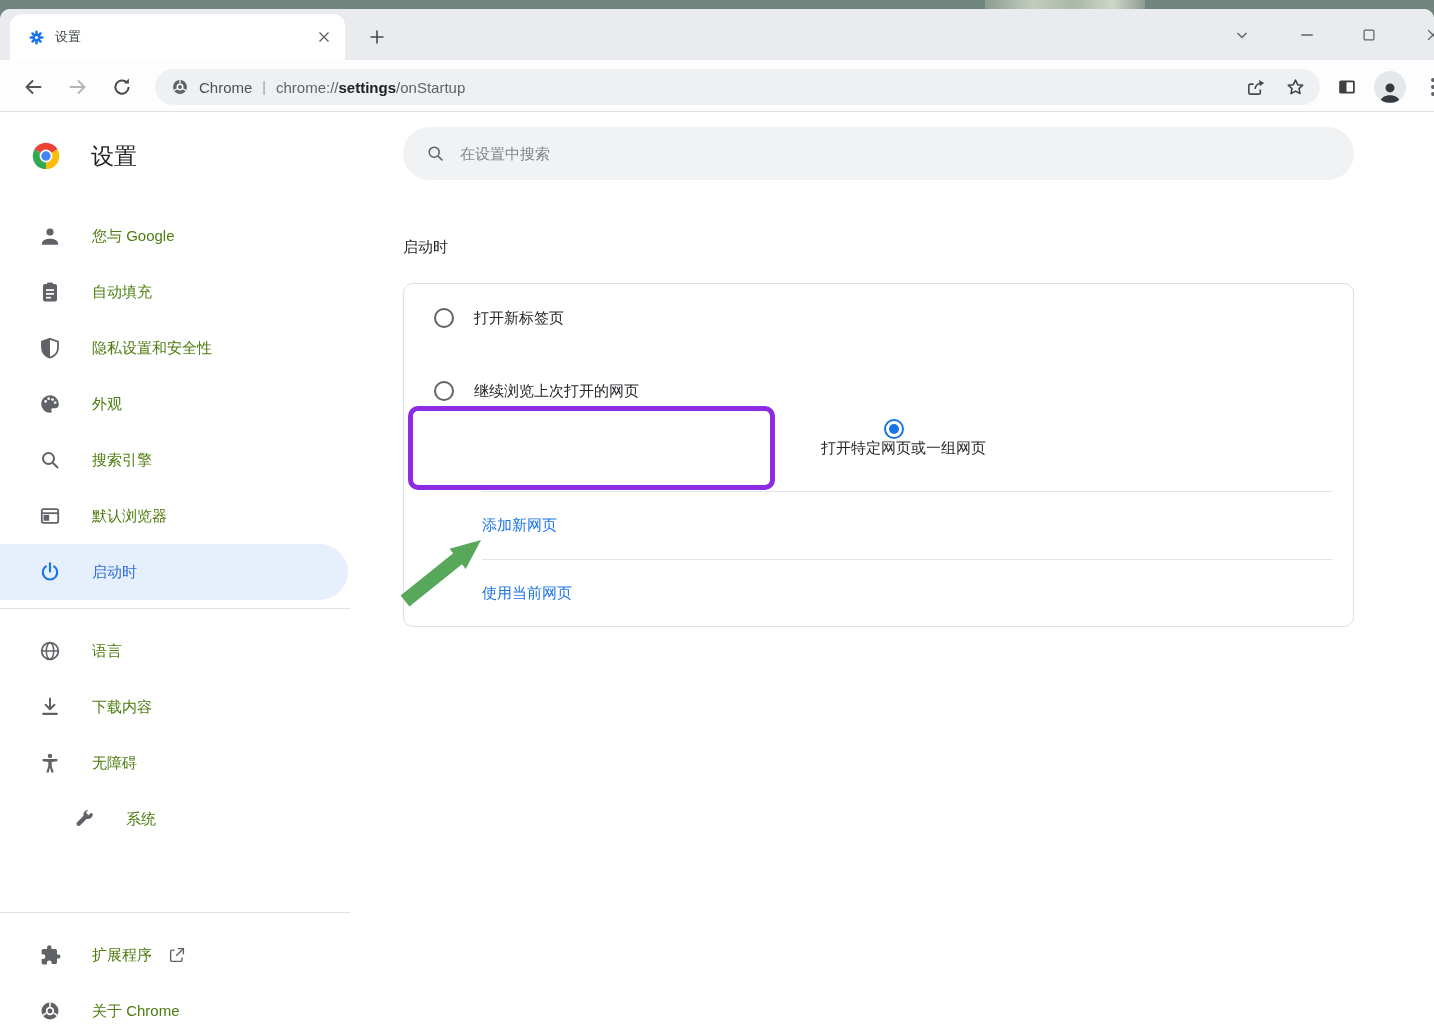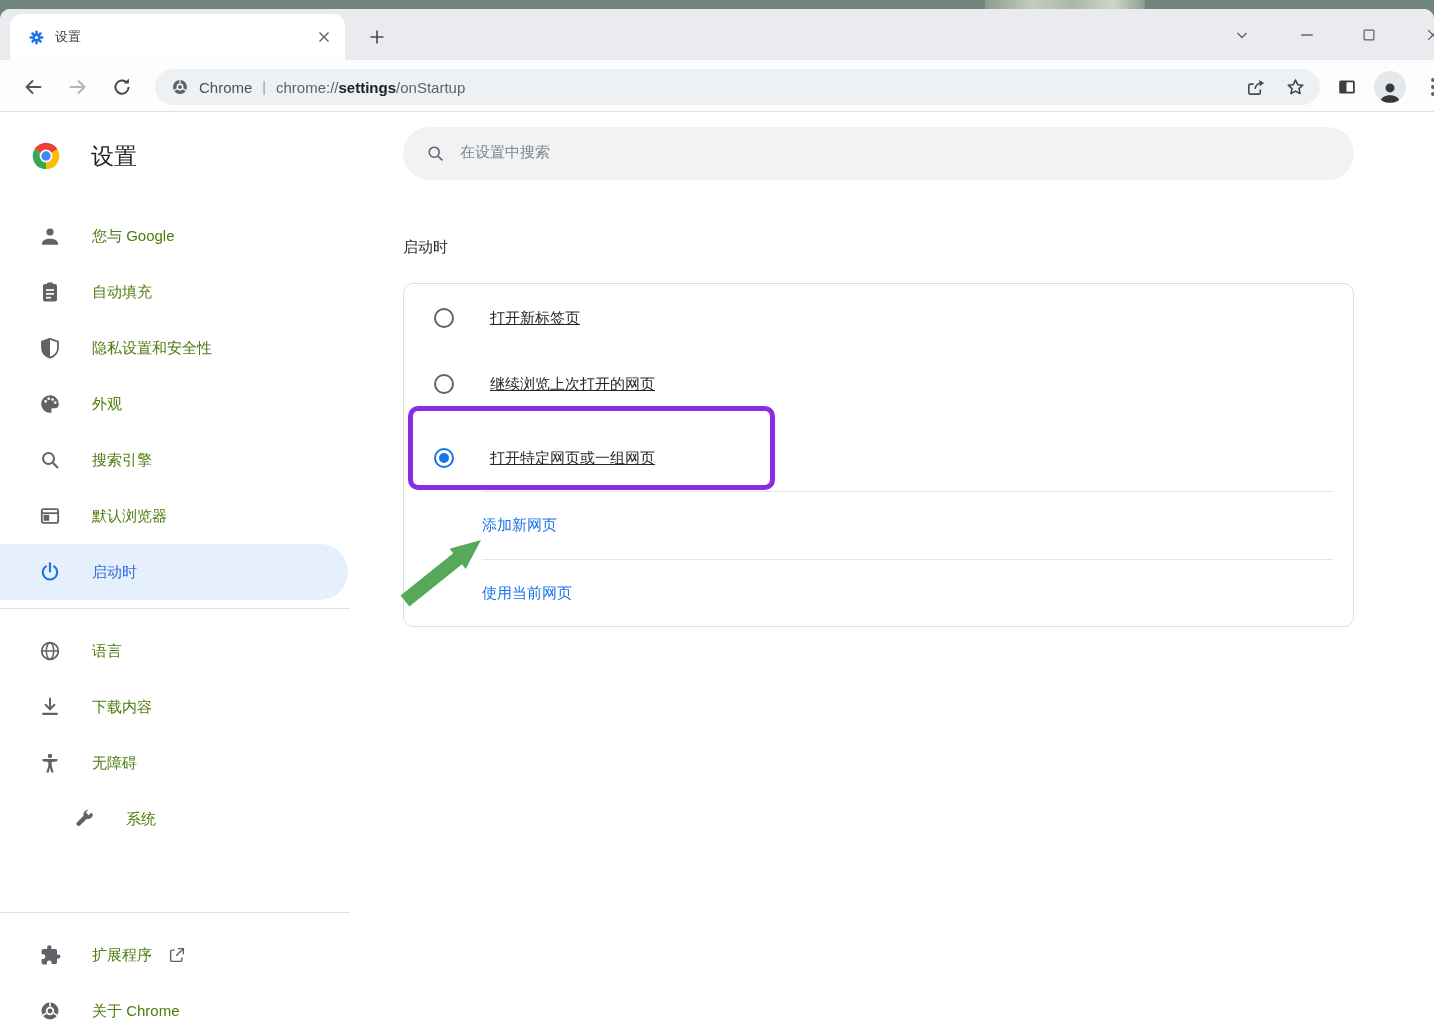--- a/index.html
+++ b/index.html
@@ -52,30 +52,30 @@
   .nav-item .nlabel { font-size:15px; color:#4d7c0f; margin-left:31px; white-space:nowrap; }
   .nav-item.sel { background:#e6effc; border-radius:0 28px 28px 0; width:348px; }
   .nav-item.sel .nlabel { color:#2f6ddb; font-weight:500; }
   .sb-divider { position:absolute; left:0; width:350px; height:1px; background:#e1e2e4; }
   .ext-ic { width:18px; height:18px; margin-left:16px; }
 
   
   .search-pill { position:absolute; left:403px; top:14px; width:951px; height:53px; background:#f0f2f4;
     border-radius:27px; display:flex; align-items:center; padding-left:23px; }
   .search-pill input { border:none; outline:none; background:transparent; font-size:15px; color:#202124;
-    margin-left:15px; width:700px; font-family:Liberation Mono, monospace; }
+    margin-left:15px; width:700px; font-family:Liberation Sans, sans-serif; }
   .search-pill input::placeholder { color:#80868b; }
   .section-title { position:absolute; left:403px; top:125px; font-size:15px; font-weight:500; color:#1f2125; }
   .card { position:absolute; left:403px; top:170px; width:951px; height:344px; background:#fff;
     border:1px solid #dcdfe3; border-radius:10px; }
   .opt-row { position:absolute; left:0; right:0; height:66px; display:flex; align-items:center; padding-left:30px; }
   .radio { width:20px; height:20px; border:2px solid #5f6368; border-radius:50%; flex:none; position:relative; }
   .radio.on { border-color:#1a73e8; }
   .radio.on::after { content:""; position:absolute; left:3px; top:3px; width:10px; height:10px; border-radius:50%; background:#1a73e8; }
-  .opt-label { font-size:15px; color:#24272b; margin-left:36px;text-decoration:underline; }
+  .opt-label { font-size:15px; color:#24272b; margin-left:20px; }
   .card-divider { position:absolute; left:78px; right:20px; height:1px; background:#e3e5e8; }
   .link-row { position:absolute; left:0; right:0; height:68px; display:flex; align-items:center; padding-left:78px; cursor:pointer; }
   .link-label { font-size:15px; color:#1a73e8; font-weight:500; }
 
   
   .hl-box { position:absolute; left:408px; top:397px; width:367px; height:84px;
     border:5px solid #8d2be2; border-radius:10px; z-index:6; }
   .arrow-svg { position:absolute; left:0; top:0; width:1434px; height:1027px; z-index:7; pointer-events:none; }
 </style>
 </head>
@@ -336,25 +336,25 @@
         <input type="text" placeholder="在设置中搜索" style="">
       </div>
 
       <div class="section-title">启动时</div>
 
       <div class="card">
         <div class="opt-row" style="top:1px;">
           <span class="radio"></span>
           <span class="opt-label">打开新标签页</span>
         </div>
-        <div class="opt-row" style="top:67px;">
+        <div class="opt-row" style="top:74px;">
           <span class="radio"></span>
           <span class="opt-label">继续浏览上次打开的网页</span>
         </div>
-        <div class="opt-row" style="top:141px;">
+        <div class="opt-row" style="top:135px;flex-direction:column;">
           <span class="radio on"></span>
           <span class="opt-label">打开特定网页或一组网页</span>
         </div>
         <div class="card-divider" style="top:207px;"></div>
         <div class="link-row" style="top:207px;font-family:Liberation Serif, serif;">
           <span class="link-label">添加新网页</span>
         </div>
         <div class="card-divider" style="top:275px;"></div>
         <div class="link-row" style="top:275px;">
           <span class="link-label">使用当前网页</span>

